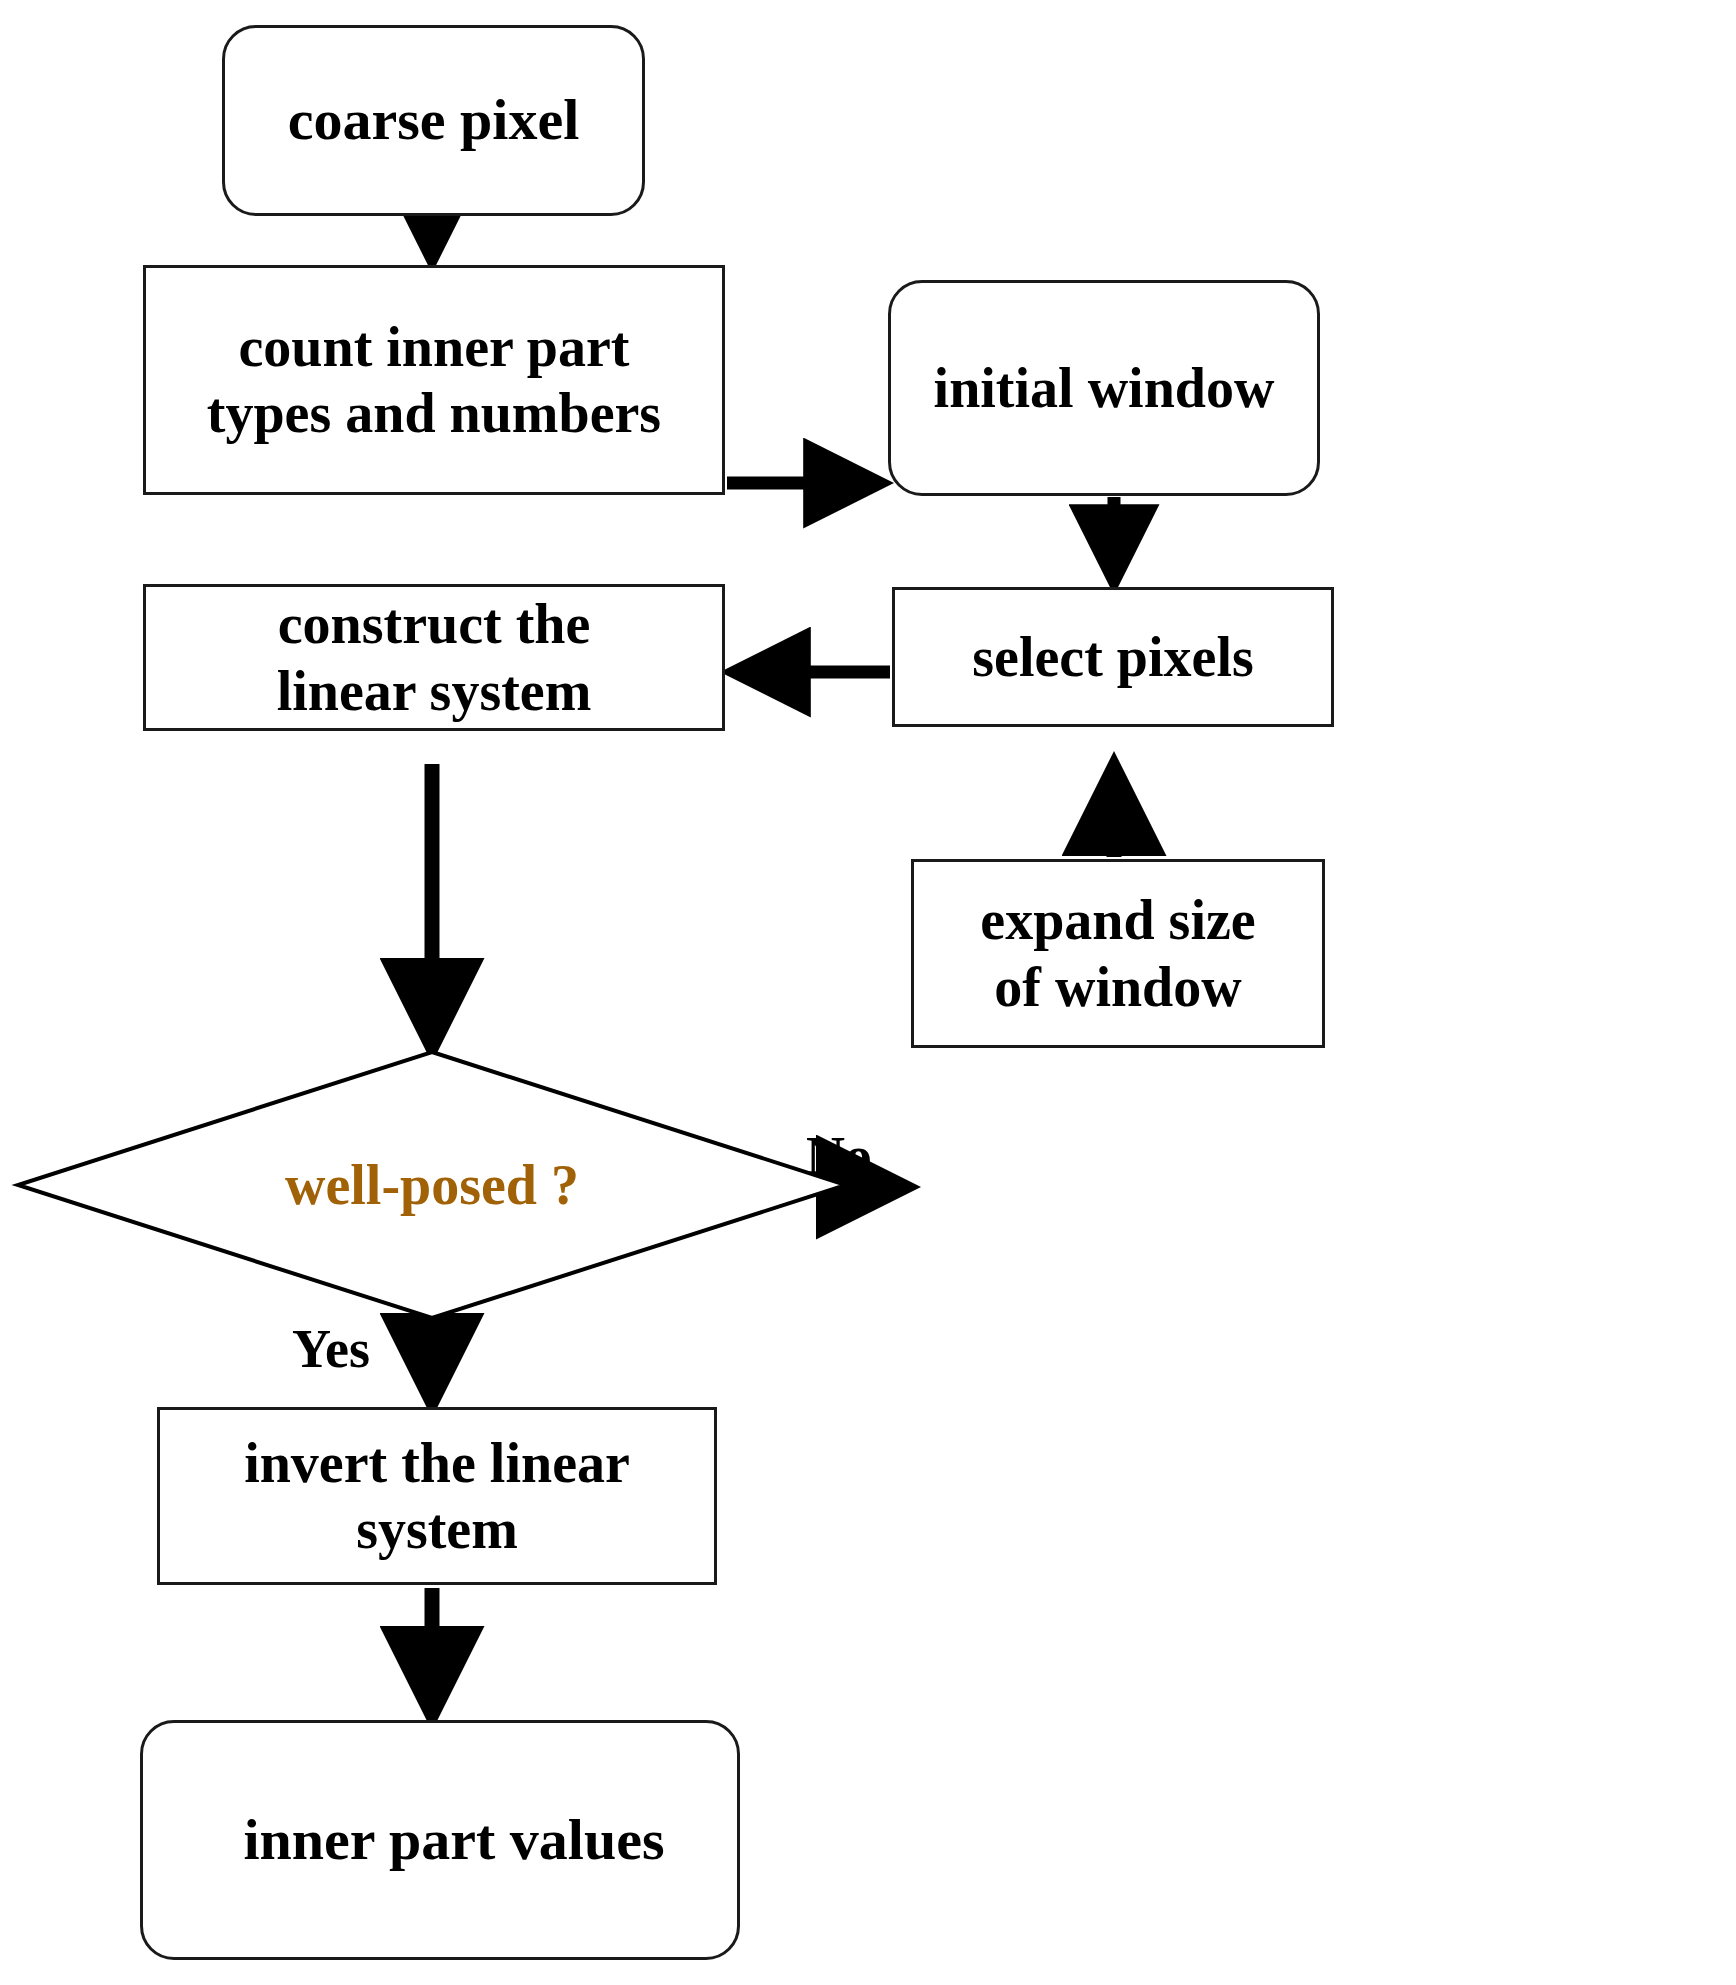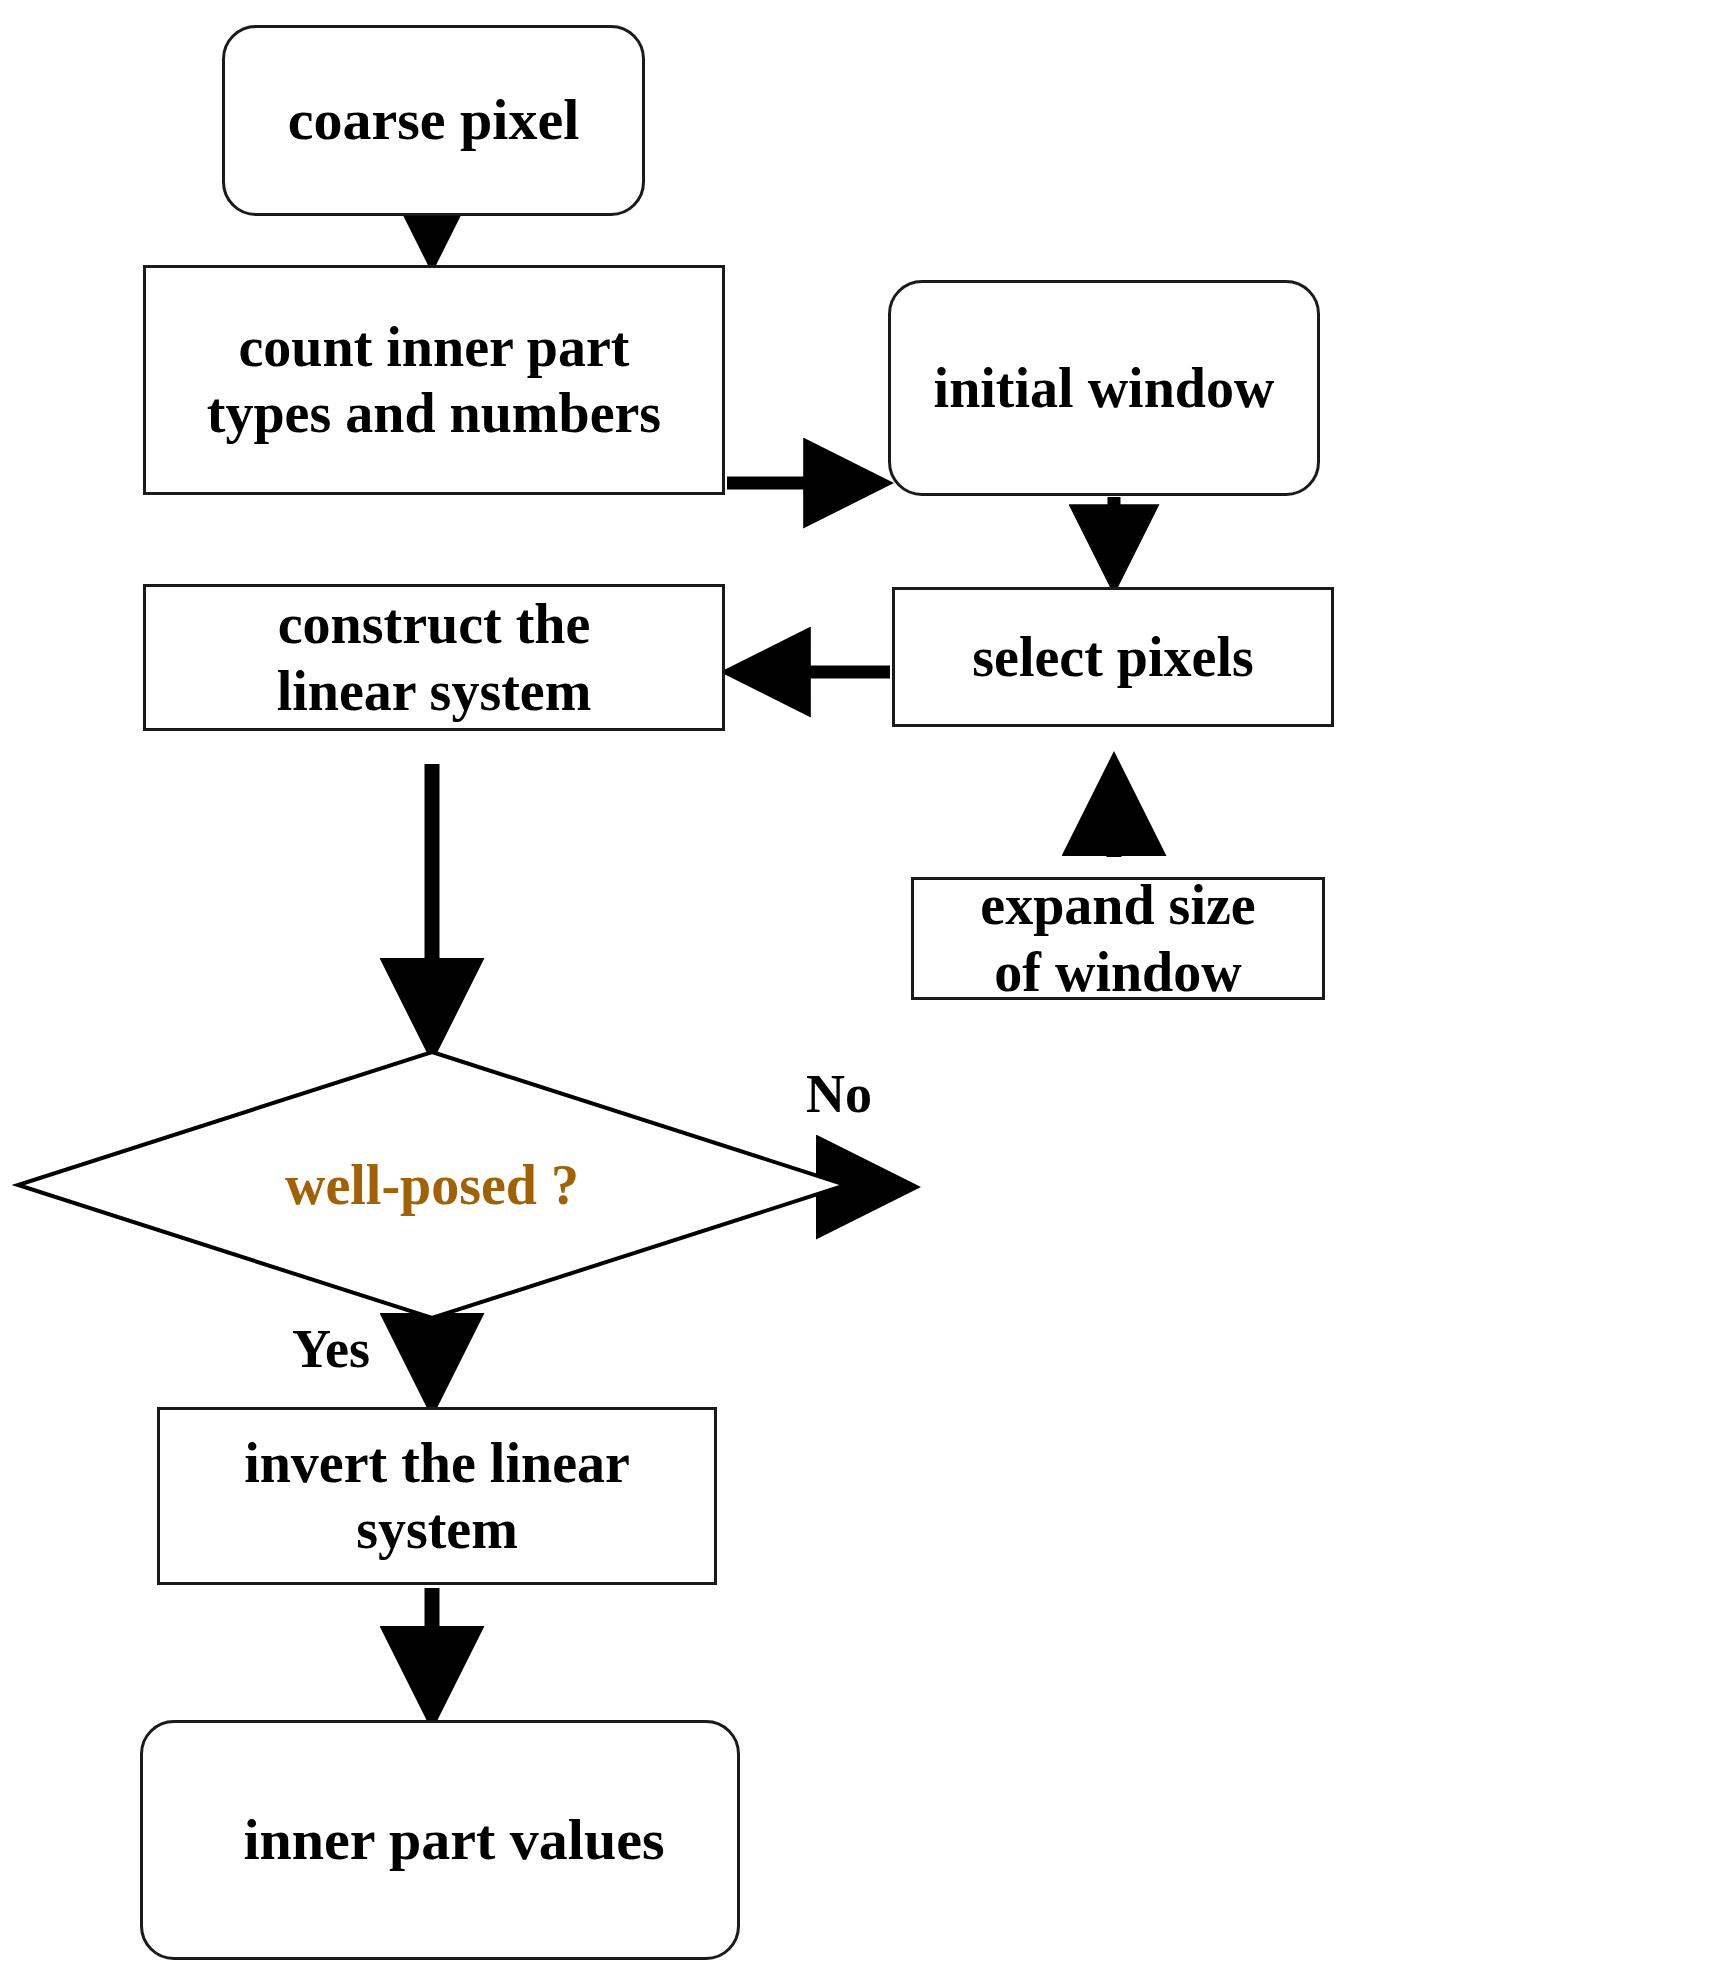--- a/index.html
+++ b/index.html
@@ -52,21 +52,21 @@
 
   #n-initial-window { left:888px; top:280px;  width:432px; height:216px; }
   #n-initial-window .lbl { font-size:56px; }
 
   #n-construct      { left:143px; top:584px;  width:582px; height:147px; }
   #n-construct .lbl { font-size:56px; }
 
   #n-select-pixels  { left:892px; top:587px;  width:442px; height:140px; }
   #n-select-pixels .lbl { font-size:56px; }
 
-  #n-expand         { left:911px; top:859px;  width:414px; height:123px;margin-top:18px; }
+  #n-expand         { left:911px; top:859px;  width:414px; height:189px; }
   #n-expand .lbl { font-size:56px; }
 
   #n-invert         { left:157px; top:1407px; width:560px; height:178px; }
   #n-invert .lbl { font-size:56px; }
 
   #n-inner-values   { left:140px; top:1720px; width:600px; height:240px;padding-left:28px; }
   #n-inner-values .lbl { font-size:58px; }
 
   
   #n-decision {
@@ -88,21 +88,21 @@
     color: #a16207;
   }
 
   .edge-label {
     position: absolute;
     font-weight: bold;
     color: #000000;
     font-size: 54px;
     white-space: nowrap;
   }
-  #lbl-no  { left: 806px; top: 1063px; }
+  #lbl-no  { left: 806px; top: 1125px; }
   #lbl-yes { left: 292px; top: 1318px; }
 </style>
 </head>
 <body>
 
 <div id="canvas">
 
   <svg class="edges" viewBox="0 0 1736 1985">
     <defs>
       <marker id="arrowhead" markerWidth="7" markerHeight="7" refX="5.6" refY="3.5" orient="auto" markerUnits="strokeWidth">

